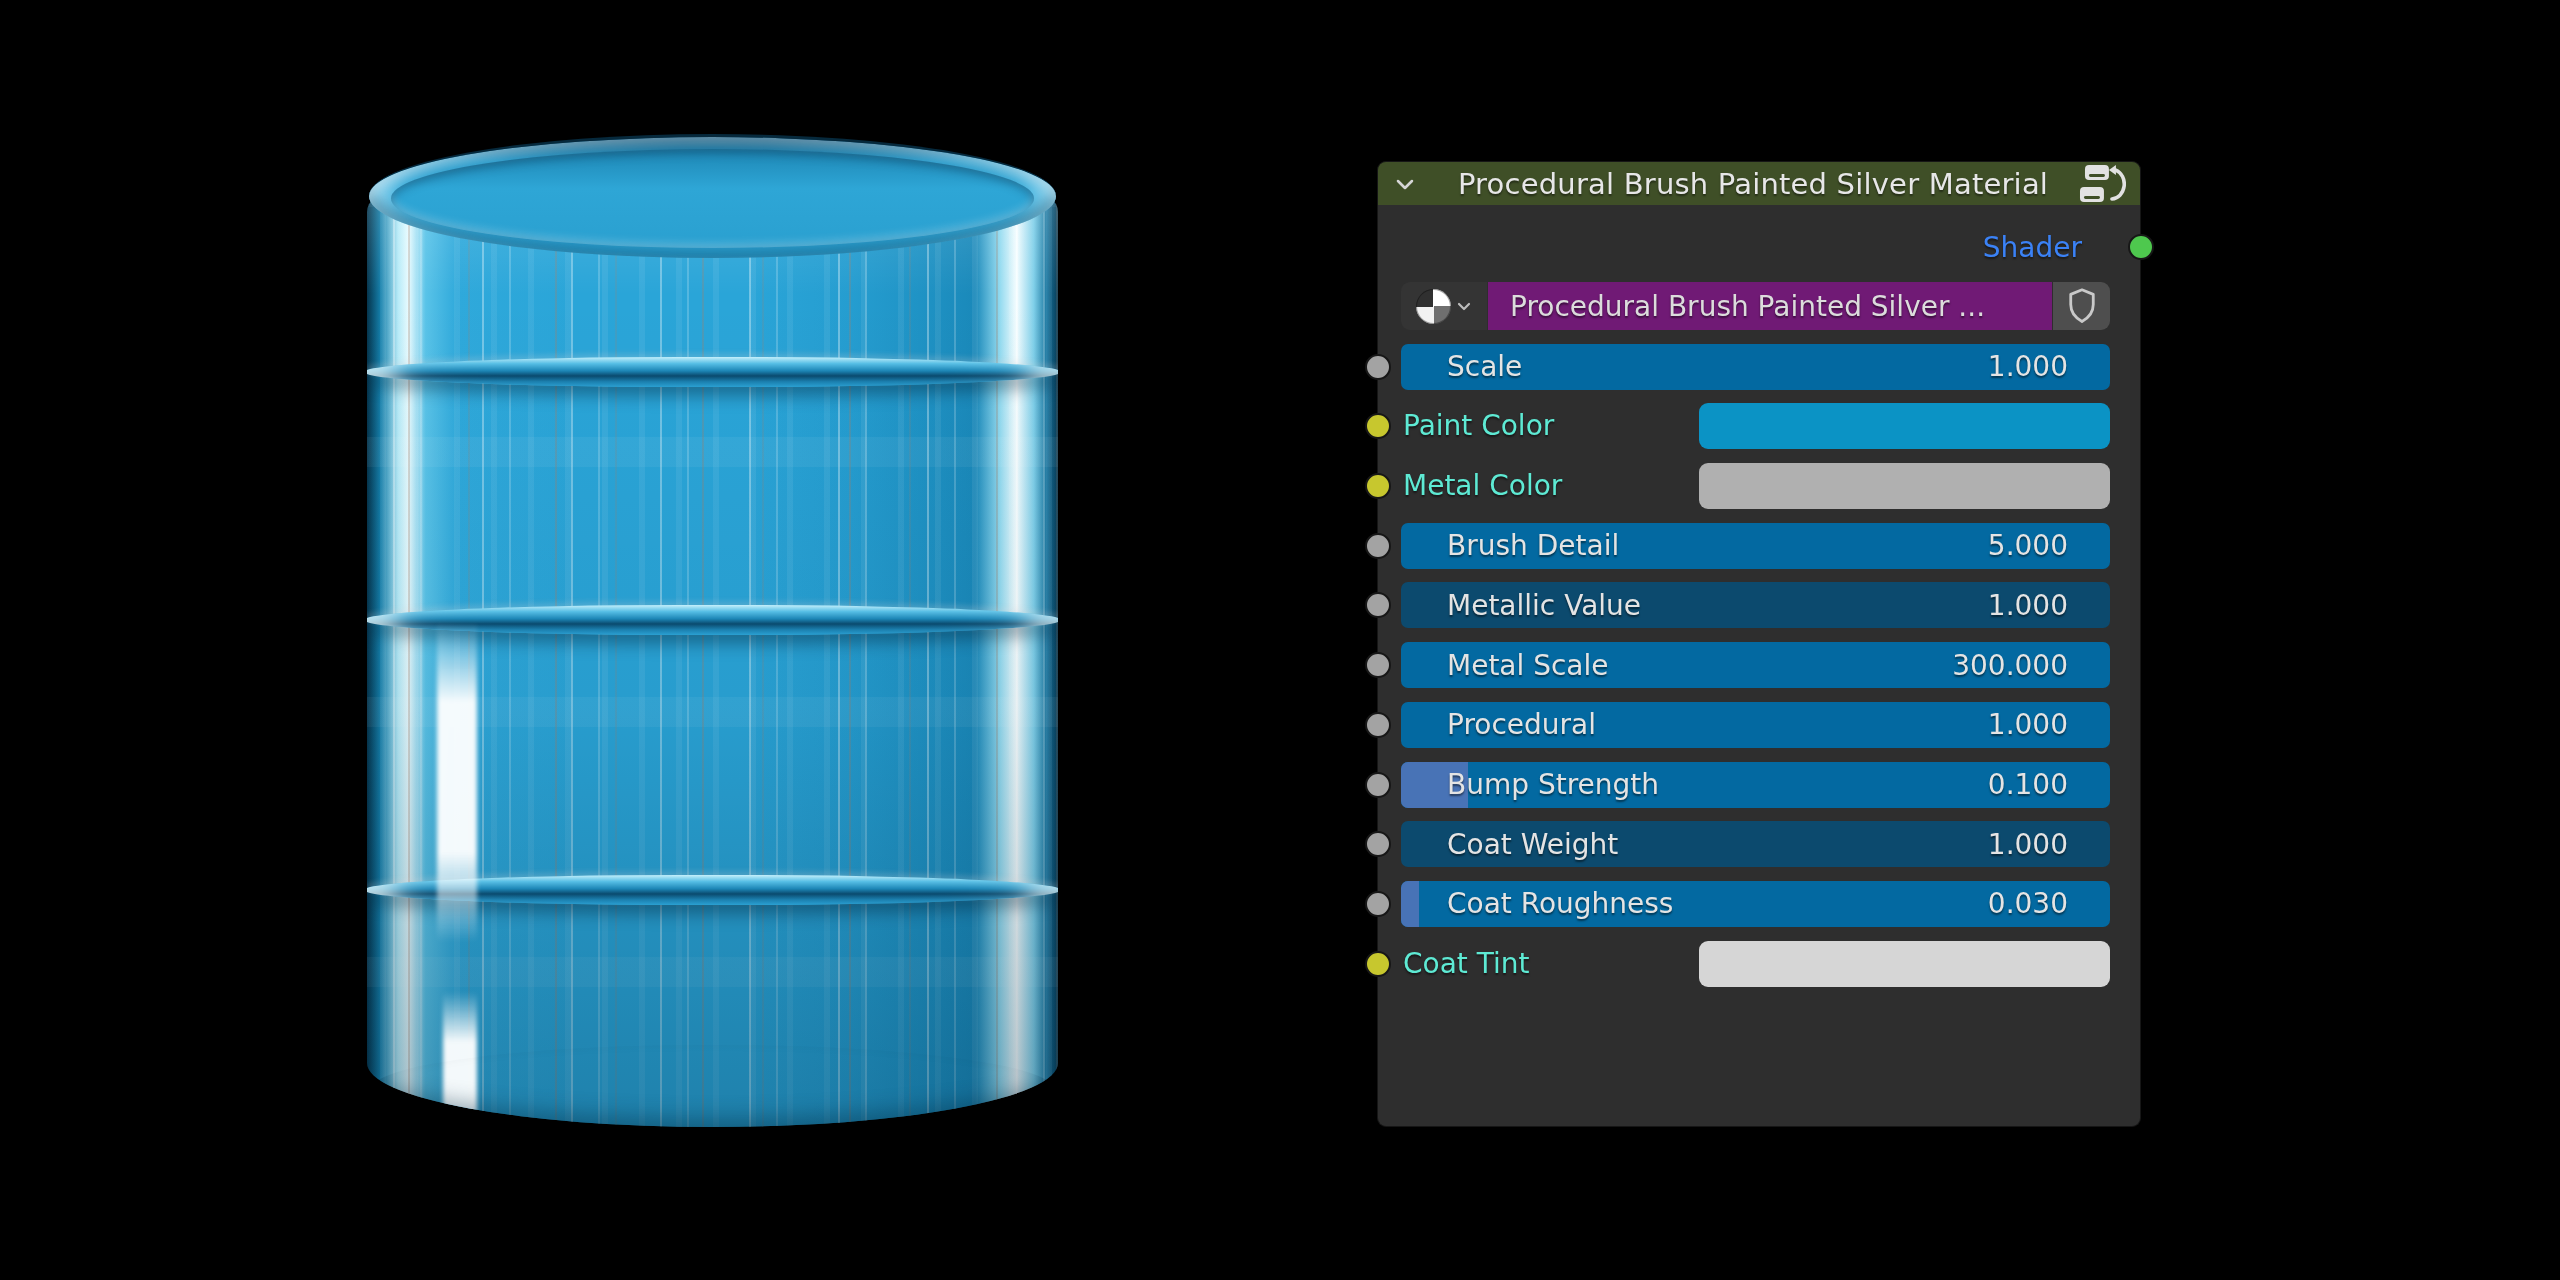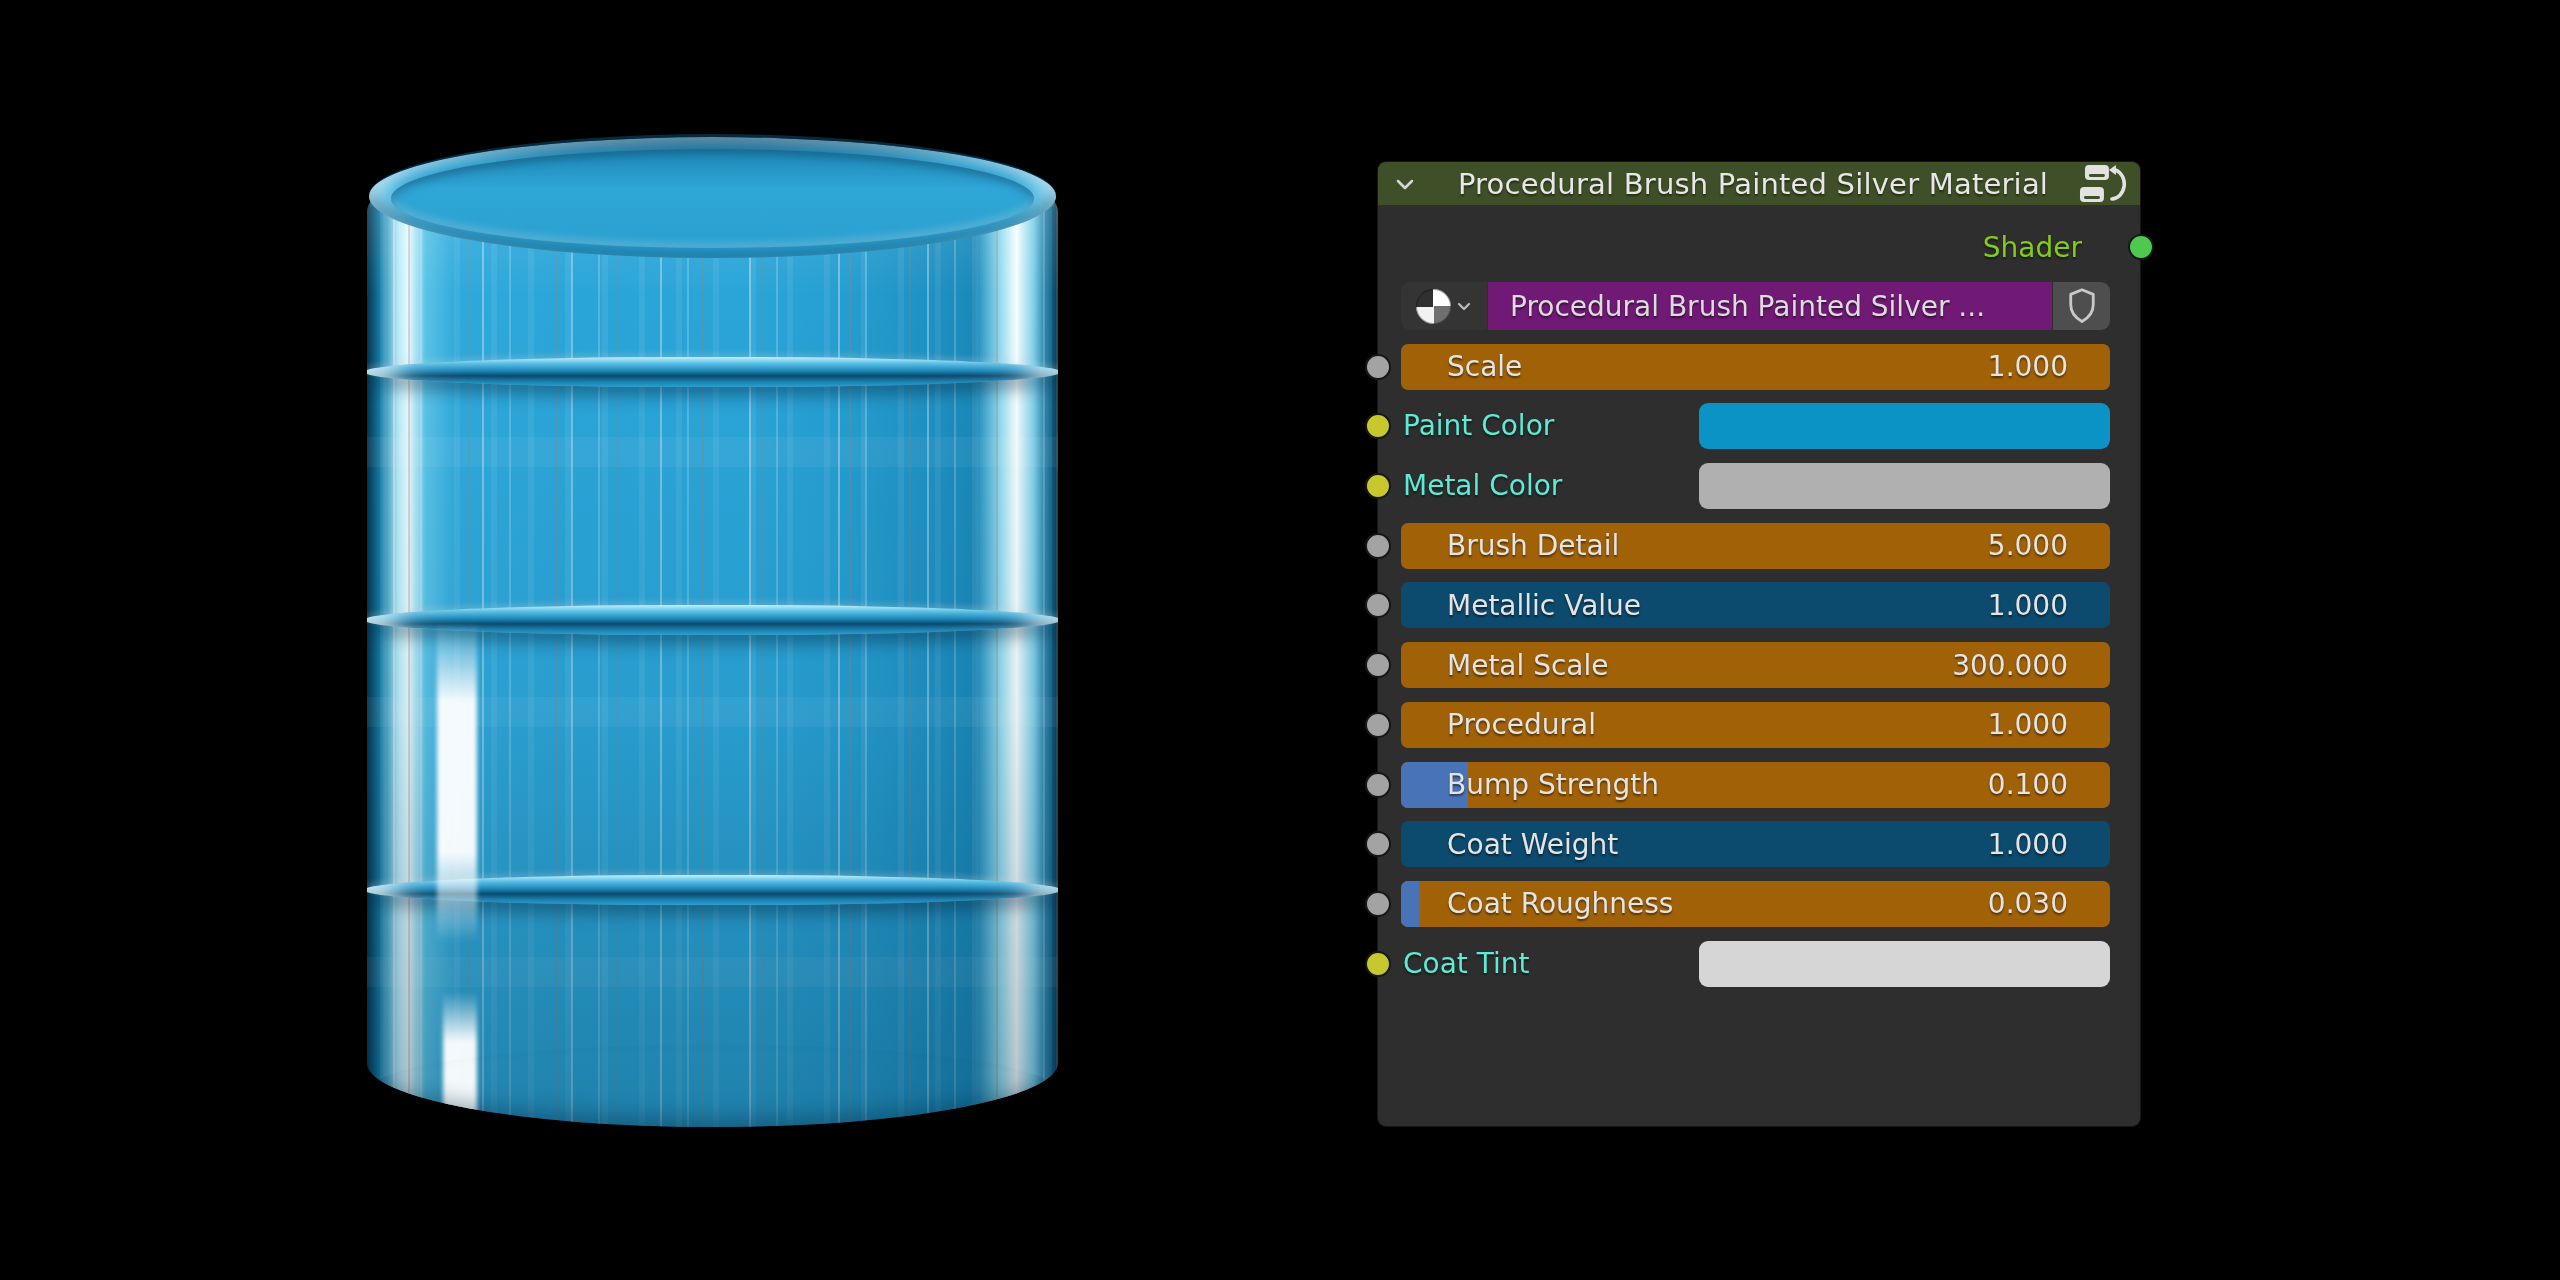--- a/index.html
+++ b/index.html
@@ -54,33 +54,33 @@
     border-radius:9px 9px 0 0;display:flex;align-items:center;padding:0 14px;box-sizing:border-box;
     border:1px solid #161616;border-bottom:none;gap:28px;}
   .p-title{color:#e7e7e7;font-size:29px;margin-left:12px;white-space:nowrap;flex:1;
     text-shadow:0 2px 2px rgba(0,0,0,.45);letter-spacing:.2px;}
   .p-body{position:absolute;left:0;right:0;top:44px;bottom:0;background:#2e2e2e;
     border-radius:0 0 9px 9px;border:1px solid #161616;border-top:none;box-sizing:border-box;
     padding:19px 30px 0 23px;}
   .prow{position:relative;height:46px;margin-top:13.7px;}
   .prow.first{margin-top:0;}
   .shader-row{position:relative;height:46px;display:flex;align-items:center;justify-content:flex-end;}
-  .shader-label{color:#84cc16;font-size:28px;padding-right:28px;text-shadow:0 2px 2px rgba(0,0,0,.45);}
+  .shader-label{color:#3b82f6;font-size:28px;padding-right:28px;text-shadow:0 2px 2px rgba(0,0,0,.45);}
   .mat-row{position:relative;height:48px;margin-top:12px;display:flex;}
   .mat-btn{width:86px;height:48px;background:#343434;border-radius:9px 0 0 9px;display:flex;
     align-items:center;justify-content:center;gap:4px;}
   .mat-sphere{width:35px;height:35px;border-radius:50%;
     background:conic-gradient(#ffffff 0 25%, #6f6f6f 25% 50%, #f2f2f2 50% 75%, #303030 75% 100%);
     box-shadow:inset 0 0 0 1px rgba(0,0,0,.35);}
   .mat-name{flex:1;background:#701a75;color:#dcdcdc;font-size:28px;display:flex;align-items:center;
     padding-left:22px;margin:0 1px;white-space:nowrap;overflow:hidden;
     text-shadow:0 2px 2px rgba(0,0,0,.5);}
   .mat-shield{width:57px;height:48px;background:#4e4e4e;border-radius:0 9px 9px 0;
     display:flex;align-items:center;justify-content:center;}
-  .slider{position:relative;height:46px;border-radius:7px;background:#a16207;overflow:hidden;
+  .slider{position:relative;height:46px;border-radius:7px;background:#0369a1;overflow:hidden;
     display:flex;align-items:center;justify-content:space-between;}
   .slider .fill{position:absolute;left:0;top:0;bottom:0;background:#4873b6;}
   .slider.fullfill{background:#0c4a6e;}
   .slabel,.svalue{position:relative;z-index:2;color:#e4e4e4;font-size:28px;
     text-shadow:0 2px 2px rgba(0,0,0,.5);}
   .slabel{padding-left:46px;}
   .svalue{padding-right:42px;}
   .crow .clabel{position:absolute;left:2px;top:0;line-height:46px;color:#5eead4;font-size:28px;
     text-shadow:0 2px 2px rgba(0,0,0,.5);}
   .swatch{position:absolute;left:298px;right:0;top:0;bottom:0;border-radius:9px;}

